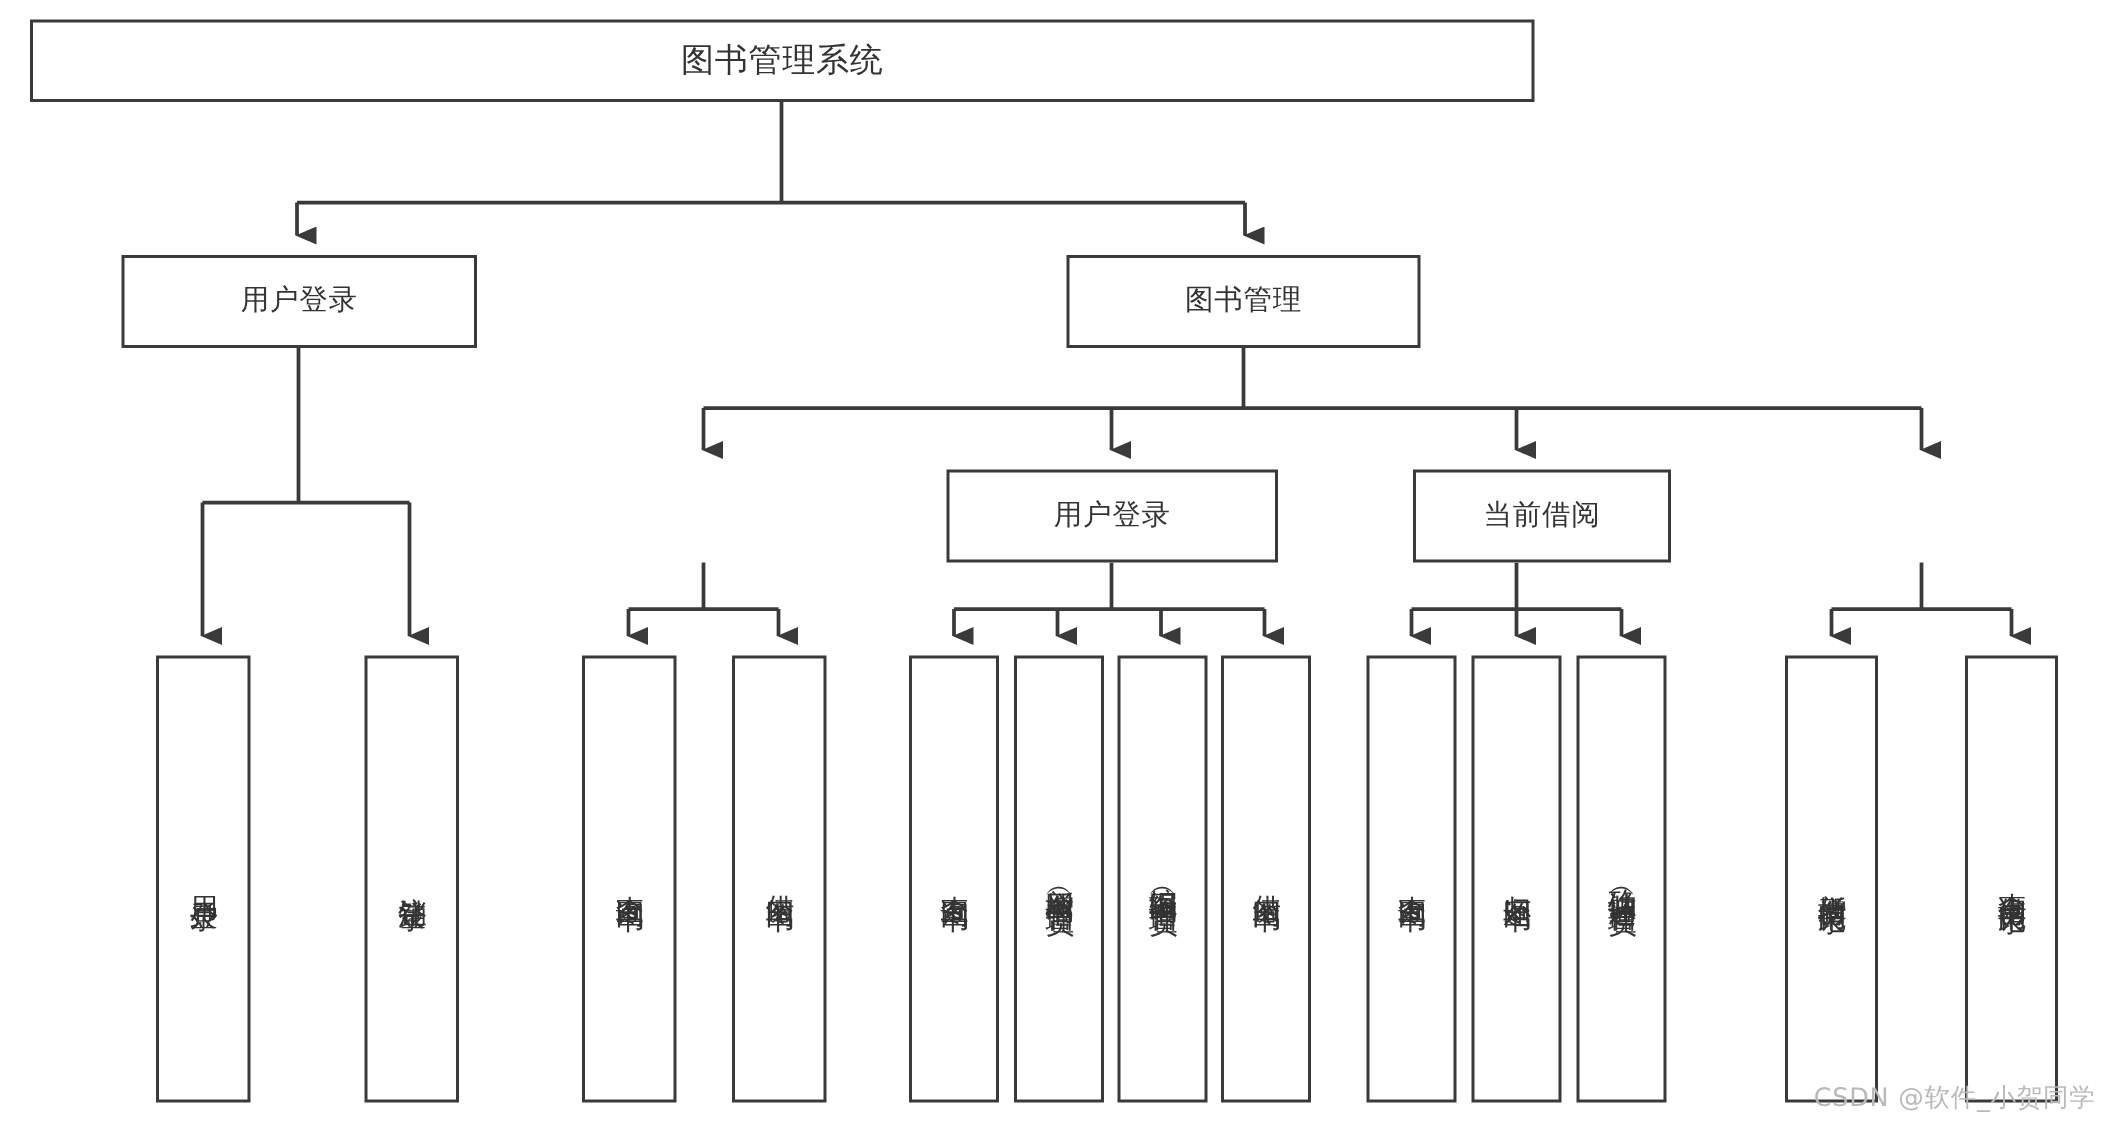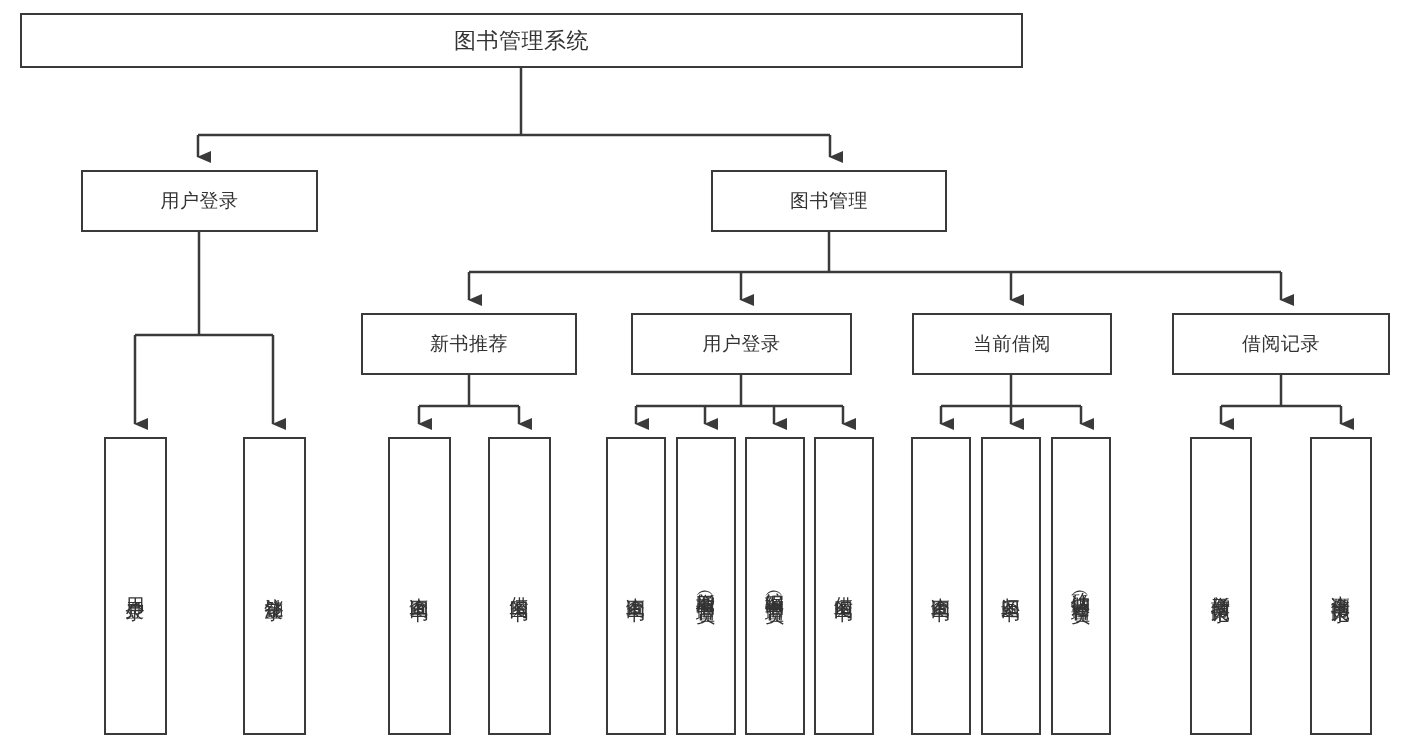--- a/index.html
+++ b/index.html
@@ -122,31 +122,25 @@
     <span class="label">图书管理系统</span>
   </div>
 
   <div class="node" style="left:81px; top:170px; width:237px; height:62px;">
     <span class="label">用户登录</span>
   </div>
   <div class="node" style="left:711px; top:170px; width:236px; height:62px;">
     <span class="label">图书管理</span>
   </div>
 
-  <div class="node" style="left:361px; top:313px; width:216px; height:62px;">
-    <span class="label">新书推荐</span>
-  </div>
   <div class="node" style="left:631px; top:313px; width:221px; height:62px;">
     <span class="label">用户登录</span>
   </div>
-  <div class="node" style="left:912px; top:313px; width:200px; height:62px;">
+  <div class="node" style="left:942px; top:313px; width:172px; height:62px;">
     <span class="label">当前借阅</span>
-  </div>
-  <div class="node" style="left:1172px; top:313px; width:218px; height:62px;">
-    <span class="label">借阅记录</span>
   </div>
 
   <div class="node vertical" style="left:104px; top:437px; width:63px; height:298px;">
     <span class="label">用户登录</span>
   </div>
   <div class="node vertical" style="left:243px; top:437px; width:63px; height:298px;">
     <span class="label">注销登录</span>
   </div>
 
   <div class="node vertical" style="left:388px; top:437px; width:63px; height:298px;">
@@ -179,13 +173,14 @@
     <span class="label">确认归还（管理员）</span>
   </div>
 
   <div class="node vertical" style="left:1190px; top:437px; width:62px; height:298px;">
     <span class="label">新增借阅记录</span>
   </div>
   <div class="node vertical" style="left:1310px; top:437px; width:62px; height:298px;">
     <span class="label">查询借阅记录</span>
   </div>
 
+  <div class="watermark">CSDN @软件_小贺同学</div>
 </div>
 
 </body></html>

